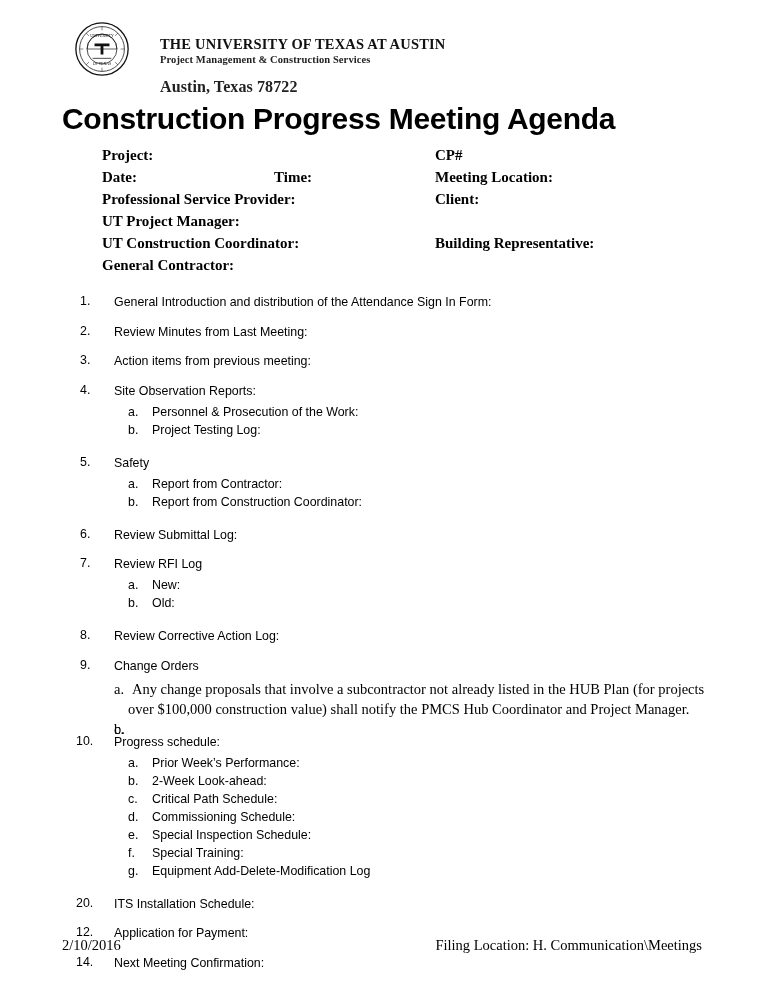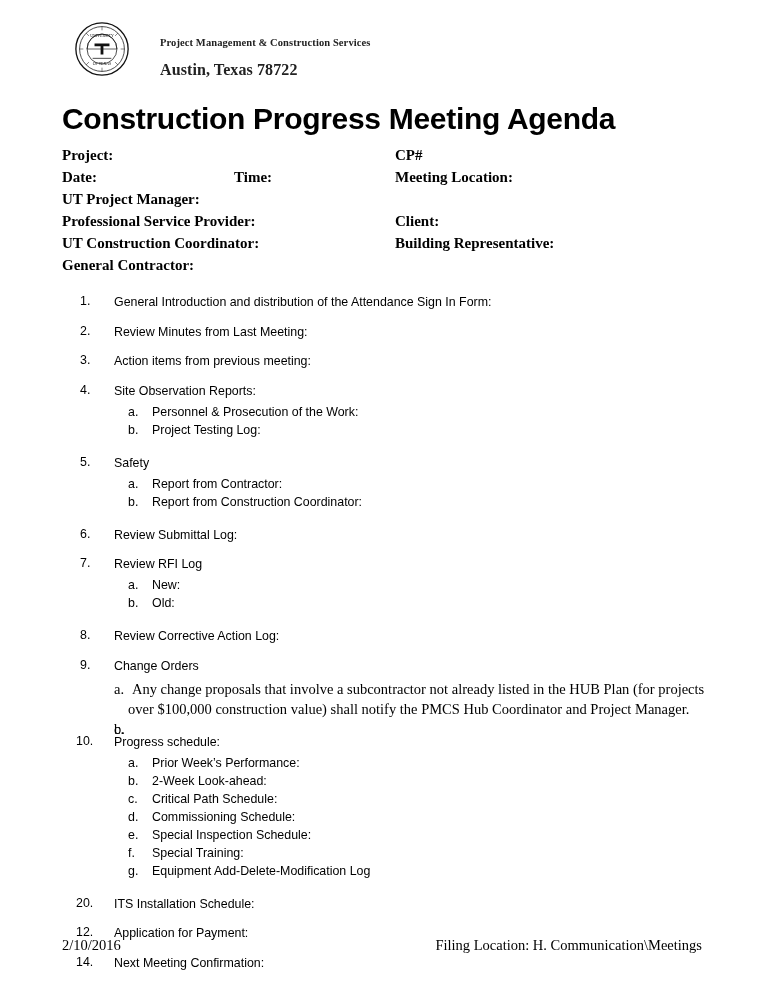--- a/index.html
+++ b/index.html
@@ -83,20 +83,21 @@
   
   .meta {
     font-weight: bold;
     font-size: 15px;
     line-height: 1.47;
     position: relative;
   }
   .meta-row {
     position: relative;
     height: 22px;
+    margin-left: 40px;
   }
   .m-left  { position: absolute; left: 0; }
   .m-mid   { position: absolute; left: 172px; }
   .m-right { position: absolute; left: 333px; }
 
   
   .agenda {
     margin-top: 18px;
     font-family: "Liberation Sans", sans-serif;
     font-size: 12.4px;
@@ -178,43 +179,44 @@
         <path d="M20 40 h20" stroke="#111" stroke-width="0.8"></path>
         <g stroke="#111" stroke-width="0.55" fill="none">
           <path d="M30 6 v4 M30 50 v4 M6 30 h4 M50 30 h4"></path>
           <path d="M13 13 l3 3 M47 13 l-3 3 M13 47 l3 -3 M47 47 l-3 -3"></path>
         </g>
         <text x="30" y="17" font-size="4.2" text-anchor="middle" fill="#111" font-family="Liberation Serif, serif">UNIVERSITY</text>
         <text x="30" y="47" font-size="4.2" text-anchor="middle" fill="#111" font-family="Liberation Serif, serif">OF TEXAS</text>
       </svg>
     </div>
     <div class="org-block">
+      <div class="org-name">THE UNIVERSITY OF TEXAS AT AUSTIN</div>
       <div class="org-dept">Project Management &amp; Construction Services</div>
       <div class="org-city">Austin, Texas 78722</div>
     </div>
   </div>
 
   <h1 class="doc-title">Construction Progress Meeting Agenda</h1>
 
   <div class="meta">
     <div class="meta-row">
       <span class="m-left">Project:</span>
       <span class="m-right">CP#</span>
     </div>
     <div class="meta-row">
       <span class="m-left">Date:</span>
       <span class="m-mid">Time:</span>
       <span class="m-right">Meeting Location:</span>
     </div>
     <div class="meta-row">
-      <span class="m-left">UT Project Manager:</span>
-    </div>
-    <div class="meta-row">
       <span class="m-left">Professional Service Provider:</span>
       <span class="m-right">Client:</span>
+    </div>
+    <div class="meta-row">
+      <span class="m-left">UT Project Manager:</span>
     </div>
     <div class="meta-row">
       <span class="m-left">UT Construction Coordinator:</span>
       <span class="m-right">Building Representative:</span>
     </div>
     <div class="meta-row">
       <span class="m-left">General Contractor:</span>
     </div>
   </div>
 

